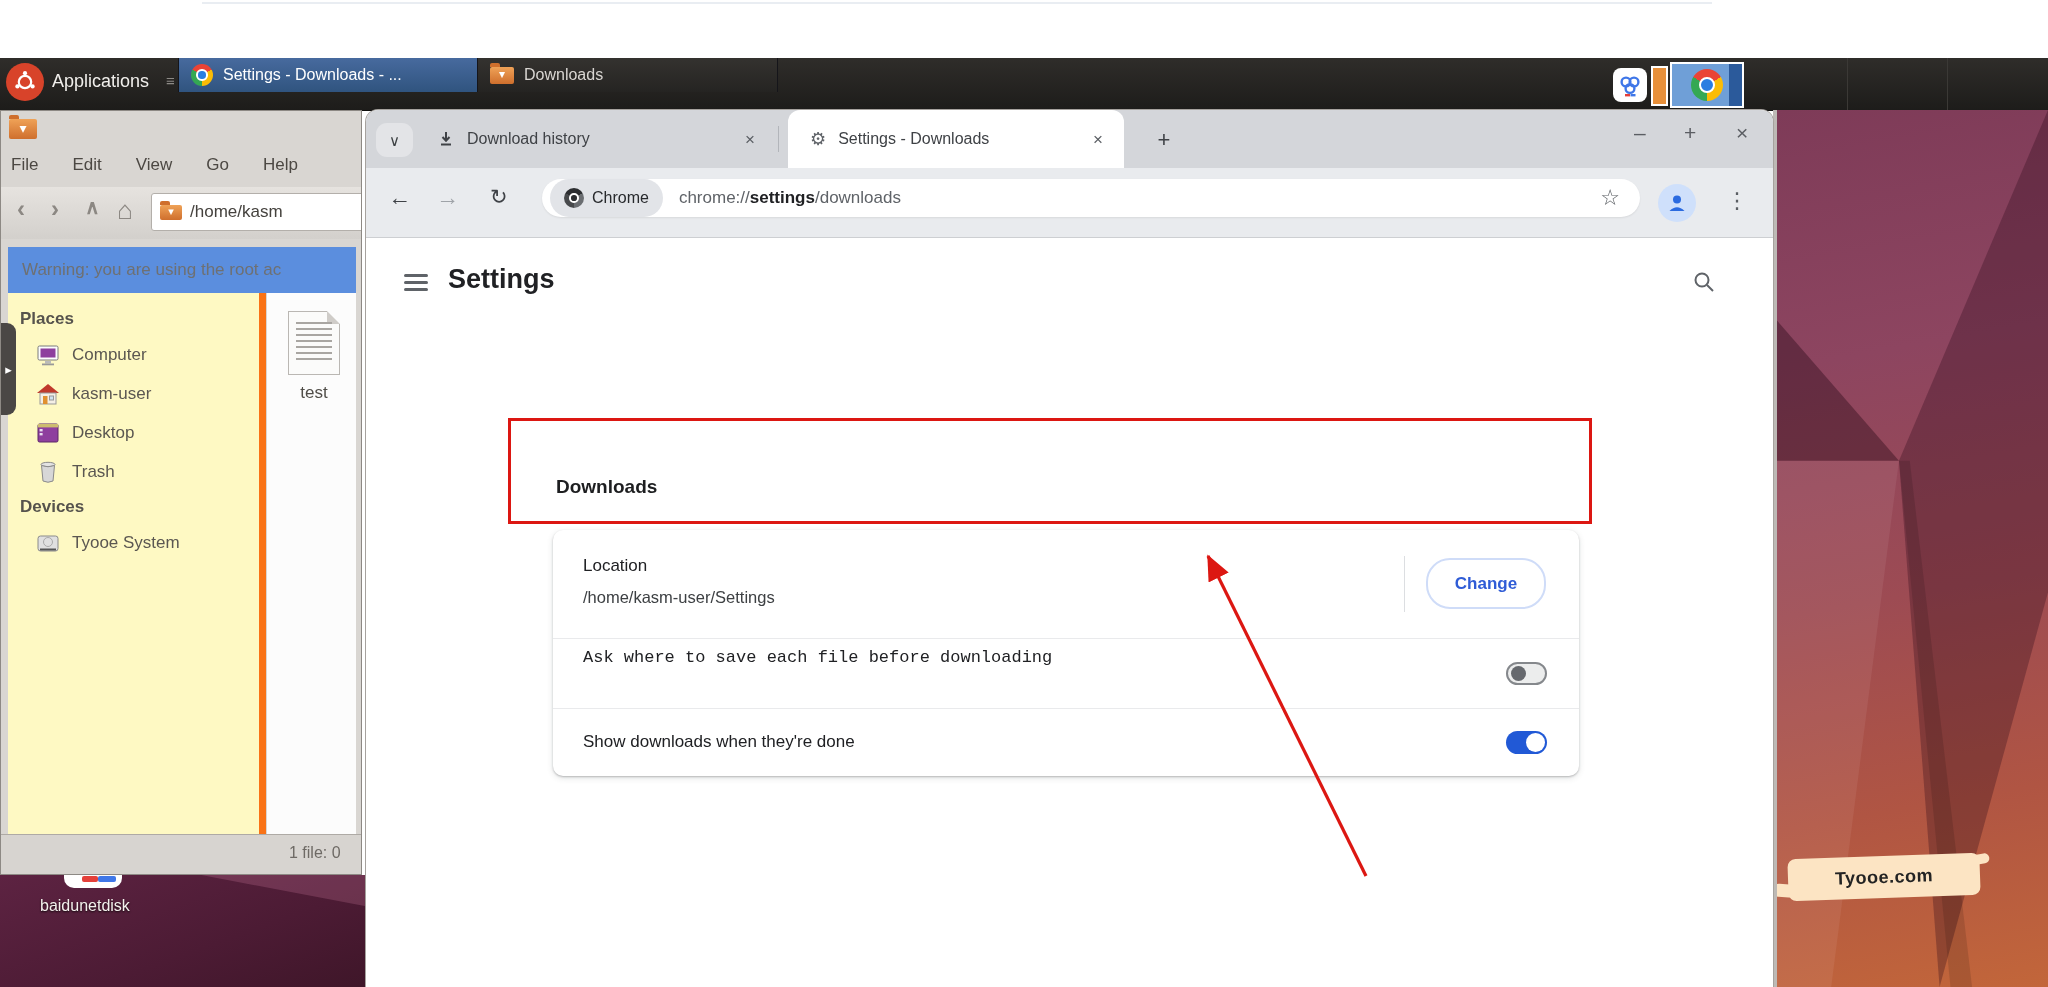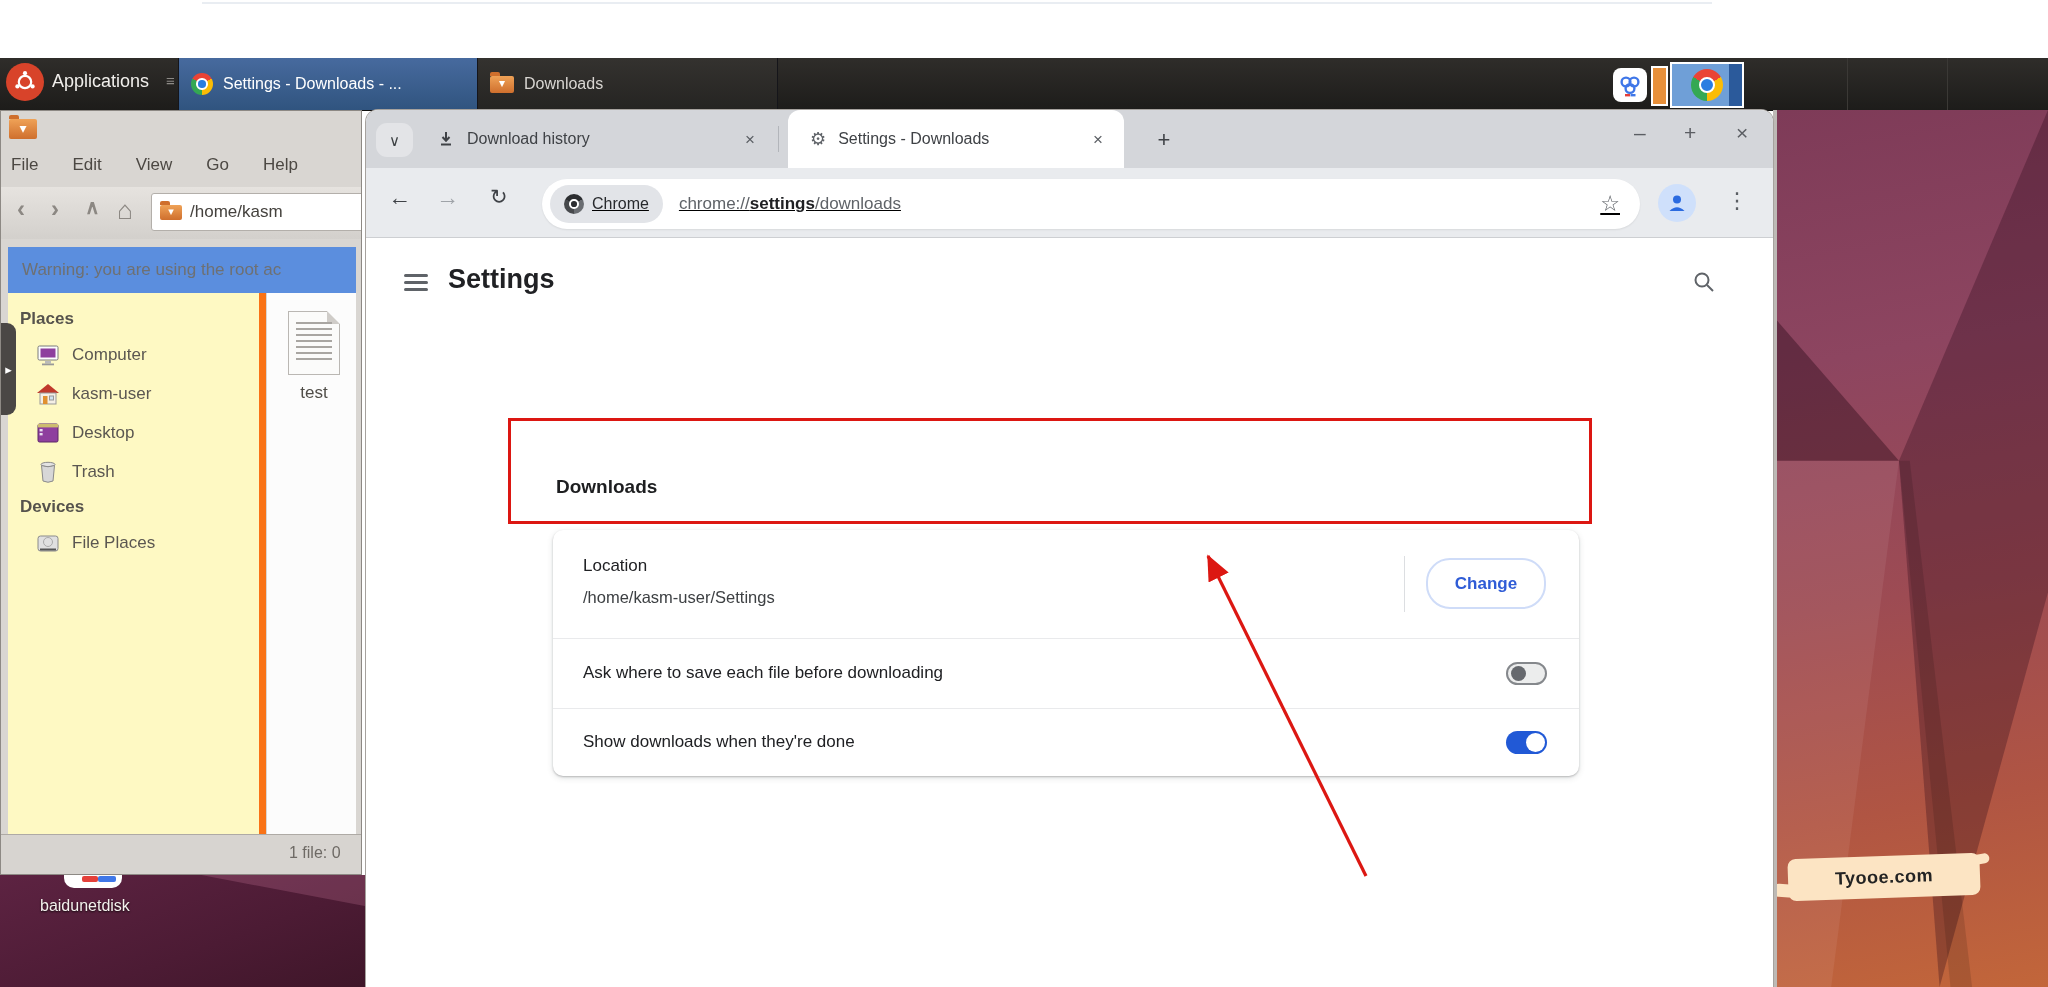--- a/index.html
+++ b/index.html
@@ -8,21 +8,21 @@
   .abs{position:absolute;}
 
   
   .top-line{left:202px;top:2px;width:1510px;height:2px;background:#e9edf2;}
 
   
   .taskbar{left:0;top:58px;width:2048px;height:52px;background:linear-gradient(#2f2d2a,#1d1c1a);border-bottom:1px solid #0d0d0c;}
   .ubuntu-badge{left:6px;top:5px;width:38px;height:38px;border-radius:50%;background:#d8432a;display:flex;align-items:center;justify-content:center;}
   .apps-label{left:52px;top:13px;font-size:18px;color:#f1efec;}
   .menu-glyph{left:166px;top:15px;font-size:15px;color:#8d8a86;}
-  .task{top:0;height:52px;display:flex;align-items:center;gap:10px;padding:0 12px;box-sizing:border-box;cursor:pointer;}
+  .task{top:0;height:34px;display:flex;align-items:center;gap:10px;padding:0 12px;box-sizing:border-box;cursor:pointer;}
   .task.active{left:178px;width:300px;background:linear-gradient(#476a9e,#30547f);border-left:1px solid #15151a;border-right:1px solid #15151a;color:#ffffff;}
   .task.inactive{left:478px;width:300px;background:linear-gradient(#34322f,#252422);border-right:1px solid #15151a;color:#d9d6d2;}
   .task-label{font-size:16px;white-space:nowrap;overflow:hidden;text-overflow:ellipsis;}
   .tb-sep{top:0;width:1px;height:52px;background:#3b3936;}
 
   
   .chrome-logo{position:relative;border-radius:50%;background:conic-gradient(from -60deg,#ea4335 0 120deg,#fbbc05 0 240deg,#34a853 0 360deg);flex:none;}
   .chrome-logo .hub{position:absolute;inset:24%;background:#2a7de1;border:2px solid #fff;border-radius:50%;box-sizing:border-box;}
   .mono-logo{position:relative;border-radius:50%;background:conic-gradient(from -60deg,#2c2e31 0 120deg,#6a6d71 0 240deg,#47494c 0 360deg);flex:none;}
   .mono-logo .hub{position:absolute;inset:26%;background:#2c2e31;border:2px solid #fff;border-radius:50%;box-sizing:border-box;}
@@ -93,21 +93,21 @@
   .tab1{left:49px;width:361px;}
   .tab2{left:422px;width:336px;background:#fff;border-radius:12px 12px 0 0;}
   .tab .ticon{margin-left:22px;flex:none;display:flex;}
   .tab .tlabel{margin-left:12px;font-size:16px;color:#3f4246;white-space:nowrap;overflow:hidden;flex:1;}
   .tab .tclose{margin-right:16px;font-size:17px;color:#5a5e63;padding:2px 5px;border-radius:50%;cursor:pointer;}
   .tab-div{position:absolute;left:412px;top:16px;width:1px;height:26px;background:#b2b5ba;}
   .newtab-btn{position:absolute;left:782px;top:14px;width:32px;height:32px;font-size:22px;color:#3f4246;display:flex;align-items:center;justify-content:center;cursor:pointer;}
   .win-ctl{position:absolute;top:12px;font-size:21px;color:#5b5e63;cursor:pointer;}
   .toolbar{position:absolute;left:0;top:58px;width:100%;height:70px;background:#e9ebee;border-bottom:1px solid #cdcfd2;box-sizing:border-box;}
   .nav-btn{position:absolute;top:18px;font-size:23px;line-height:32px;cursor:pointer;color:#3f4247;}
-  .omnibox{position:absolute;left:176px;top:11px;width:1098px;height:50px;background:#fff;border-radius:25px;display:flex;align-items:center;box-shadow:0 1px 2px rgba(0,0,0,.08);text-decoration:underline;}
+  .omnibox{position:absolute;left:176px;top:11px;width:1098px;height:38px;background:#fff;border-radius:25px;display:flex;align-items:center;box-shadow:0 1px 2px rgba(0,0,0,.08);}
   .chip{margin-left:8px;height:38px;background:#e2e4e8;border-radius:19px;display:flex;align-items:center;gap:8px;padding:0 14px;cursor:default;}
   .chip span{font-size:16px;color:#27292c;}
   .url{margin-left:16px;font-size:17px;white-space:nowrap;}
   .url .dim{color:#5f6368;}
   .url .strong{color:#202124;font-weight:bold;}
   .omni-star{margin-left:auto;margin-right:20px;font-size:22px;color:#5a5e63;cursor:pointer;}
   .avatar{position:absolute;left:1292px;top:16px;width:38px;height:38px;border-radius:50%;background:#cfe0fb;display:flex;align-items:center;justify-content:center;cursor:pointer;}
   .more-dots{position:absolute;left:1360px;top:22px;font-size:22px;color:#5a5e63;cursor:pointer;}
 
   
@@ -271,21 +271,21 @@
         </svg>
         <span>Trash</span>
       </div>
       <div class="pane-header">Devices</div>
       <div class="pane-item">
         <svg class="pi" viewBox="0 0 24 24">
           <rect x="2" y="5" width="20" height="15" rx="2.5" fill="#e0e0e0" stroke="#8a8a8a"></rect>
           <circle cx="12" cy="11" r="4.5" fill="none" stroke="#aaa"></circle>
           <rect x="4" y="17.5" width="16" height="2" fill="#555"></rect>
         </svg>
-        <span>File Places</span>
+        <span>Tyooe System</span>
       </div>
     </div>
 
     <div class="file-area">
       <div class="doc-item">
         <div class="doc"></div>
         <span class="doc-label">test</span>
       </div>
     </div>
 
@@ -370,21 +370,21 @@
 
       <div class="card">
         <div class="row row1">
           <span class="row-label" style="top:26px;">Location</span>
           <span class="row-value" style="top:58px;">/home/kasm-user/Settings</span>
           <div class="vsep"></div>
           <div class="change-btn">Change</div>
         </div>
         <div class="hsep" style="top:108px;"></div>
         <div class="row" style="top:108px;height:70px;">
-          <span class="row-label" style="top:25px;">Ask where to save each file before downloading</span>
+          <span class="row-label" style="top:10px;font-family:Liberation Mono, monospace;">Ask where to save each file before downloading</span>
           <div class="toggle off" style="top:24px;"></div>
         </div>
         <div class="hsep" style="top:178px;"></div>
         <div class="row" style="top:178px;height:80px;">
           <span class="row-label" style="top:24px;">Show downloads when they're done</span>
           <div class="toggle on" style="top:23px;"></div>
         </div>
       </div>
     </div>
   </div>

